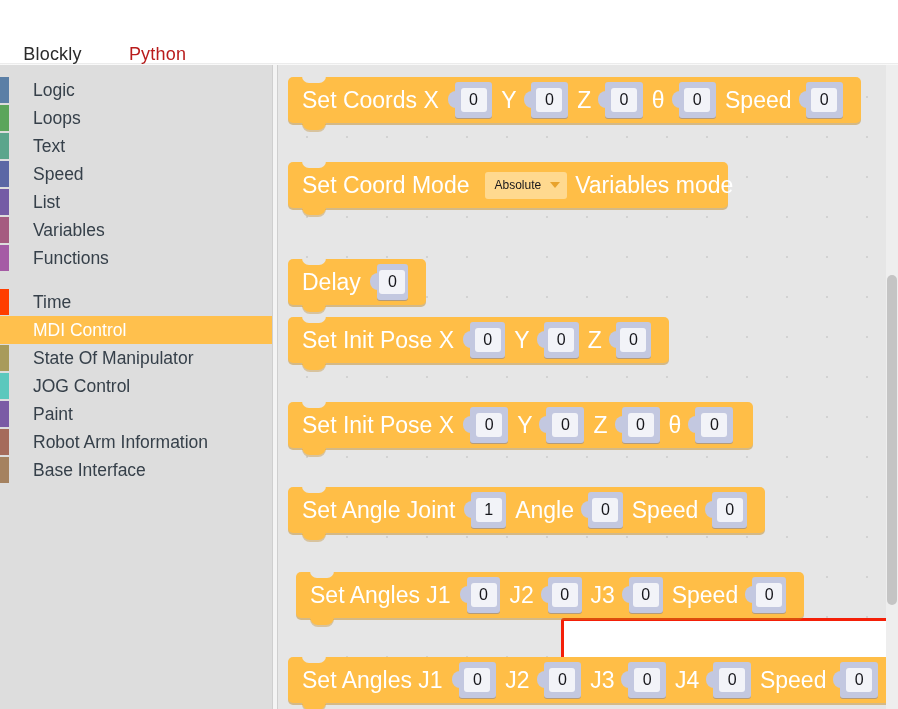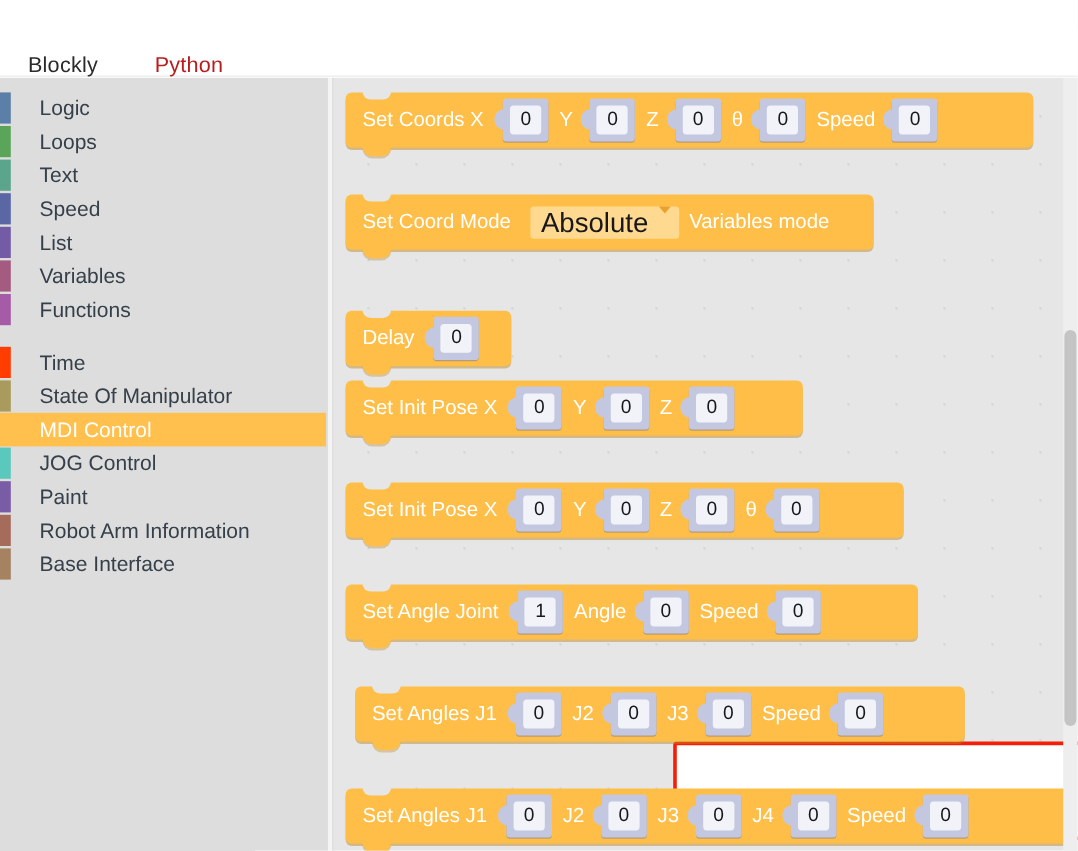--- a/index.html
+++ b/index.html
@@ -107,21 +107,21 @@
   .blk::after {
     content: "";
     position: absolute; left: 14px; bottom: -7px;
     width: 24px; height: 8px;
     background: #ffbe47;
     border-radius: 0 0 8px 8px;
     box-shadow: 0 2px 0 0 rgba(190,130,20,.35);
   }
   .blk .lbl {
     color: #ffffff;
-    font-size: 17px;
+    font-size: 23px;
     padding: 0 6px 0 0;
     position: relative; z-index: 2;
   }
   .blk .lbl.lead { padding-right: 8px; }
 
   
   .numblk {
     position: relative; z-index: 2;
     display: inline-flex; align-items: center; justify-content: center;
     width: 38px; height: 36px;
@@ -144,27 +144,27 @@
     padding: 0 4px;
     background: #f2f3f8;
     border-radius: 3px;
     font-size: 16px;
     color: #17171c;
   }
 
   
   .dropdown {
     position: relative; z-index: 2;
-    display: inline-flex; 
+    display: inline-flex; align-items: center;
     height: 27px;
     margin: 0 8px;
     padding: 0 7px 0 9px;
     background: #ffd98f;
     border-radius: 3px;
-    font-size: 23px;
+    font-size: 12px;
     color: #17171c;
     cursor: pointer;
   }
   .dropdown .ddtext { padding-right: 9px; }
   .dropdown .ddarrow {
     width: 0; height: 0;
     border-left: 5px solid transparent;
     border-right: 5px solid transparent;
     border-top: 6px solid #e8a22c;
   }
@@ -235,27 +235,27 @@
           <div class="swatch" style="background: rgb(165, 91, 165);"></div>
           <div class="cat-label">Functions</div>
         </div>
       </div>
     <div id="cat-gap"></div>
     <div id="cat-group-2">
         <div class="cat">
           <div class="swatch" style="background: rgb(255, 61, 0);"></div>
           <div class="cat-label">Time</div>
         </div>
-        <div class="cat">
-          <div class="swatch" style="background: rgb(168, 155, 91);"></div>
-          <div class="cat-label">State Of Manipulator</div>
-        </div>
         <div class="cat selected">
           <div class="swatch" style="background: rgb(255, 192, 77);"></div>
           <div class="cat-label">MDI Control</div>
+        </div>
+        <div class="cat">
+          <div class="swatch" style="background: rgb(168, 155, 91);"></div>
+          <div class="cat-label">State Of Manipulator</div>
         </div>
         <div class="cat">
           <div class="swatch" style="background: rgb(91, 200, 189);"></div>
           <div class="cat-label">JOG Control</div>
         </div>
         <div class="cat">
           <div class="swatch" style="background: rgb(122, 91, 165);"></div>
           <div class="cat-label">Paint</div>
         </div>
         <div class="cat">

